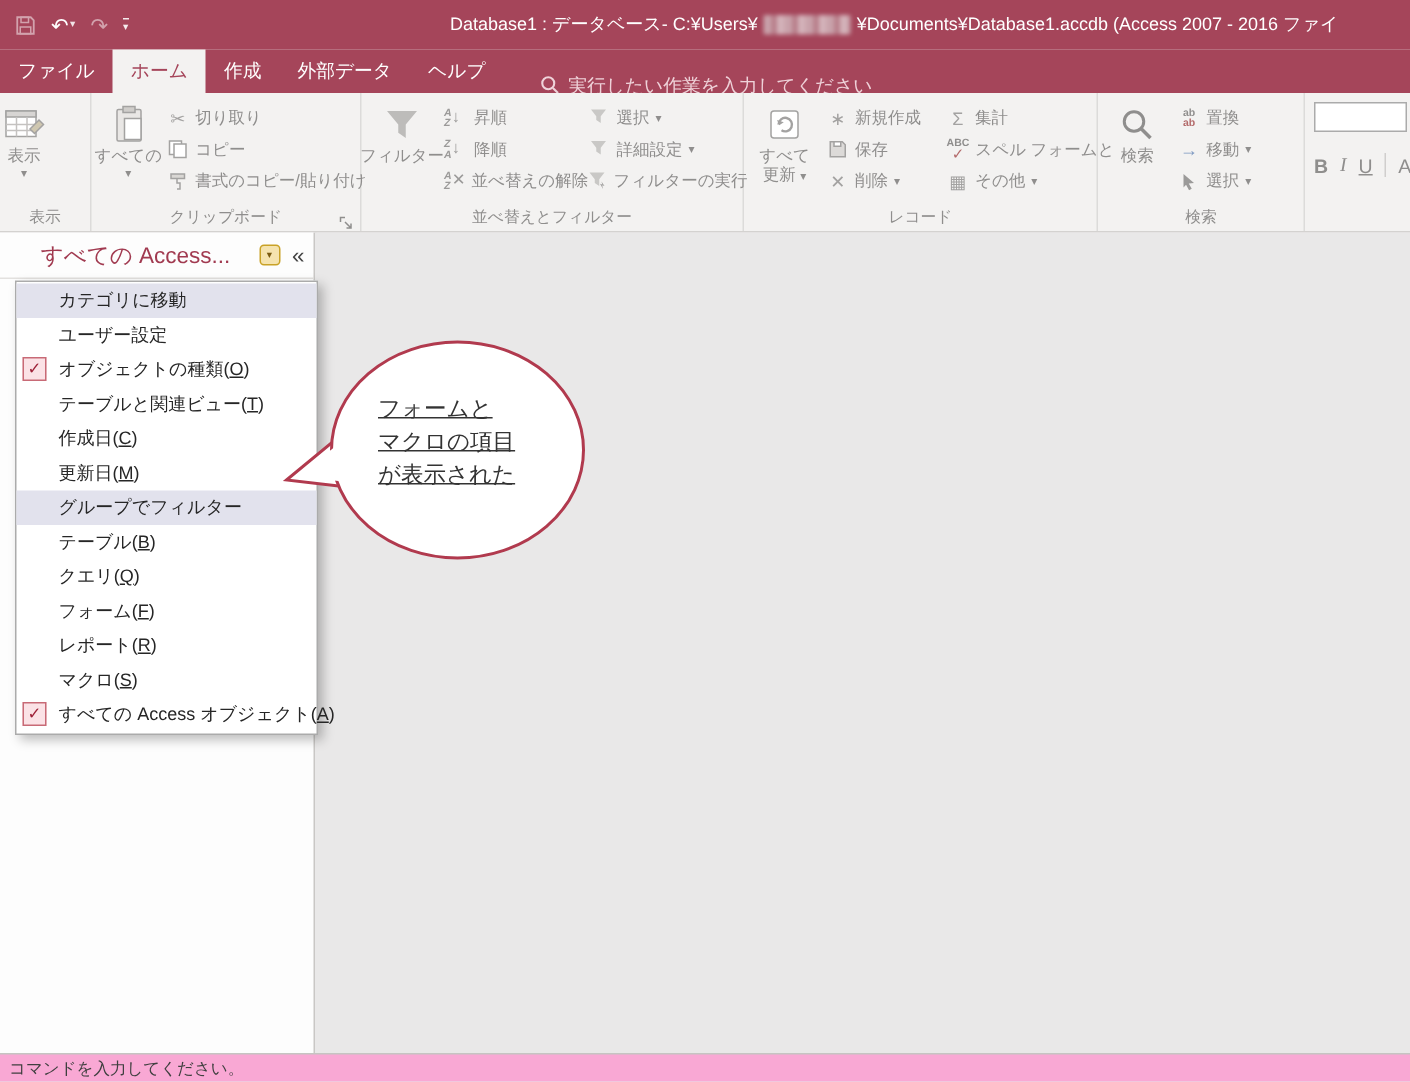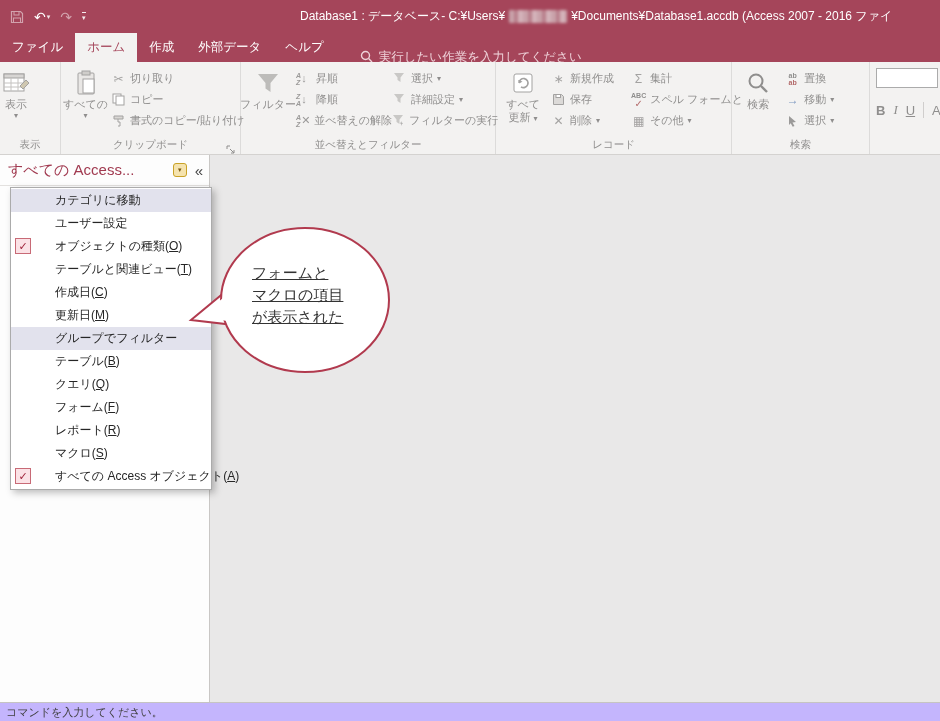--- a/index.html
+++ b/index.html
@@ -55,48 +55,48 @@
   .font-combo { width:62px; height:20px; background:#fff; border:1px solid #ABABAB; }
   .tf-row { display:flex; align-items:center; gap:8px; margin-top:14px; font-size:13px; color:#8F8E8D; }
   .tfb { font-weight:bold; } .tfi { font-style:italic; font-family:"Liberation Serif",serif; }
   .tfu { text-decoration:underline; }
   .tf-sep { width:1px; height:16px; background:#D0CECD; }
 
   
   .navpane { position:absolute; top:155px; left:0; width:210px; bottom:19px;
     background:#FDFDFD; border-right:1px solid #C9C7C5; }
   .nav-header { height:31px; display:flex; align-items:center; padding:0 6px 0 8px;
-    border-bottom:1px solid #E3E1DF; }
+    border-bottom:1px solid #E3E1DF;text-align:center; }
   .nav-title { color:#A13A50; font-size:15px; white-space:nowrap; overflow:hidden; flex:1; }
   .nav-dd-badge { width:14px; height:14px; border-radius:3px; background:#F5E3AE;
     border:1px solid #C9A227; display:flex; align-items:center; justify-content:center;
     font-size:7px; color:#7A5A10; margin-right:8px; }
   .nav-collapse { font-size:15px; color:#444; }
   .content { position:absolute; top:155px; left:211px; right:0; bottom:19px; background:#E9E8E8; }
 
   
   .menu { position:absolute; left:10px; top:187px; width:202px; z-index:5;
     background:#fff; border:1px solid #ABABAB; box-shadow:3px 3px 7px rgba(0,0,0,.25);
     padding:1px 0; }
   .mrow { position:relative; height:23px; display:flex; align-items:center;
-    padding-left:44px; font-size:12px; color:#262626; white-space:nowrap; }
+    padding-left:28px; font-size:12px; color:#262626; white-space:nowrap; }
   .mrow.hdr { background:#E2E2ED; }
   .chk { position:absolute; left:4px; top:3px; width:16px; height:16px;
     background:#FBE2E6; border:1px solid #C86A76; color:#9E2138; font-size:11px;
     line-height:15px; text-align:center; font-weight:bold; }
   .mrow u { text-decoration:underline; }
 
   
   .bubble-svg { position:absolute; left:185px; top:218px; z-index:10; }
   .bubble-text { position:absolute; left:252px; top:262px; z-index:11;
     font-size:15px; line-height:22px; color:#333;text-decoration:underline; }
 
   
   .statusbar { position:absolute; bottom:0; left:0; width:940px; height:19px;
-    background:#c4b5fd; border-top:1px solid #C6C4C2; display:flex; align-items:center;
+    background:#f9a8d4; border-top:1px solid #C6C4C2; display:flex; align-items:center;
     padding-left:6px; font-size:11px; color:#3F3F3F; }
 </style>
 </head>
 <body>
 
 <div class="titlebar">
   <div class="qat">
     <span class="qbtn dim">
       <svg width="14" height="14" viewBox="0 0 14 14">
           <path d="M1.5 1.5 h9 l2 2 v9 h-11 z" fill="none" stroke="#fff" stroke-width="1.2"></path>

